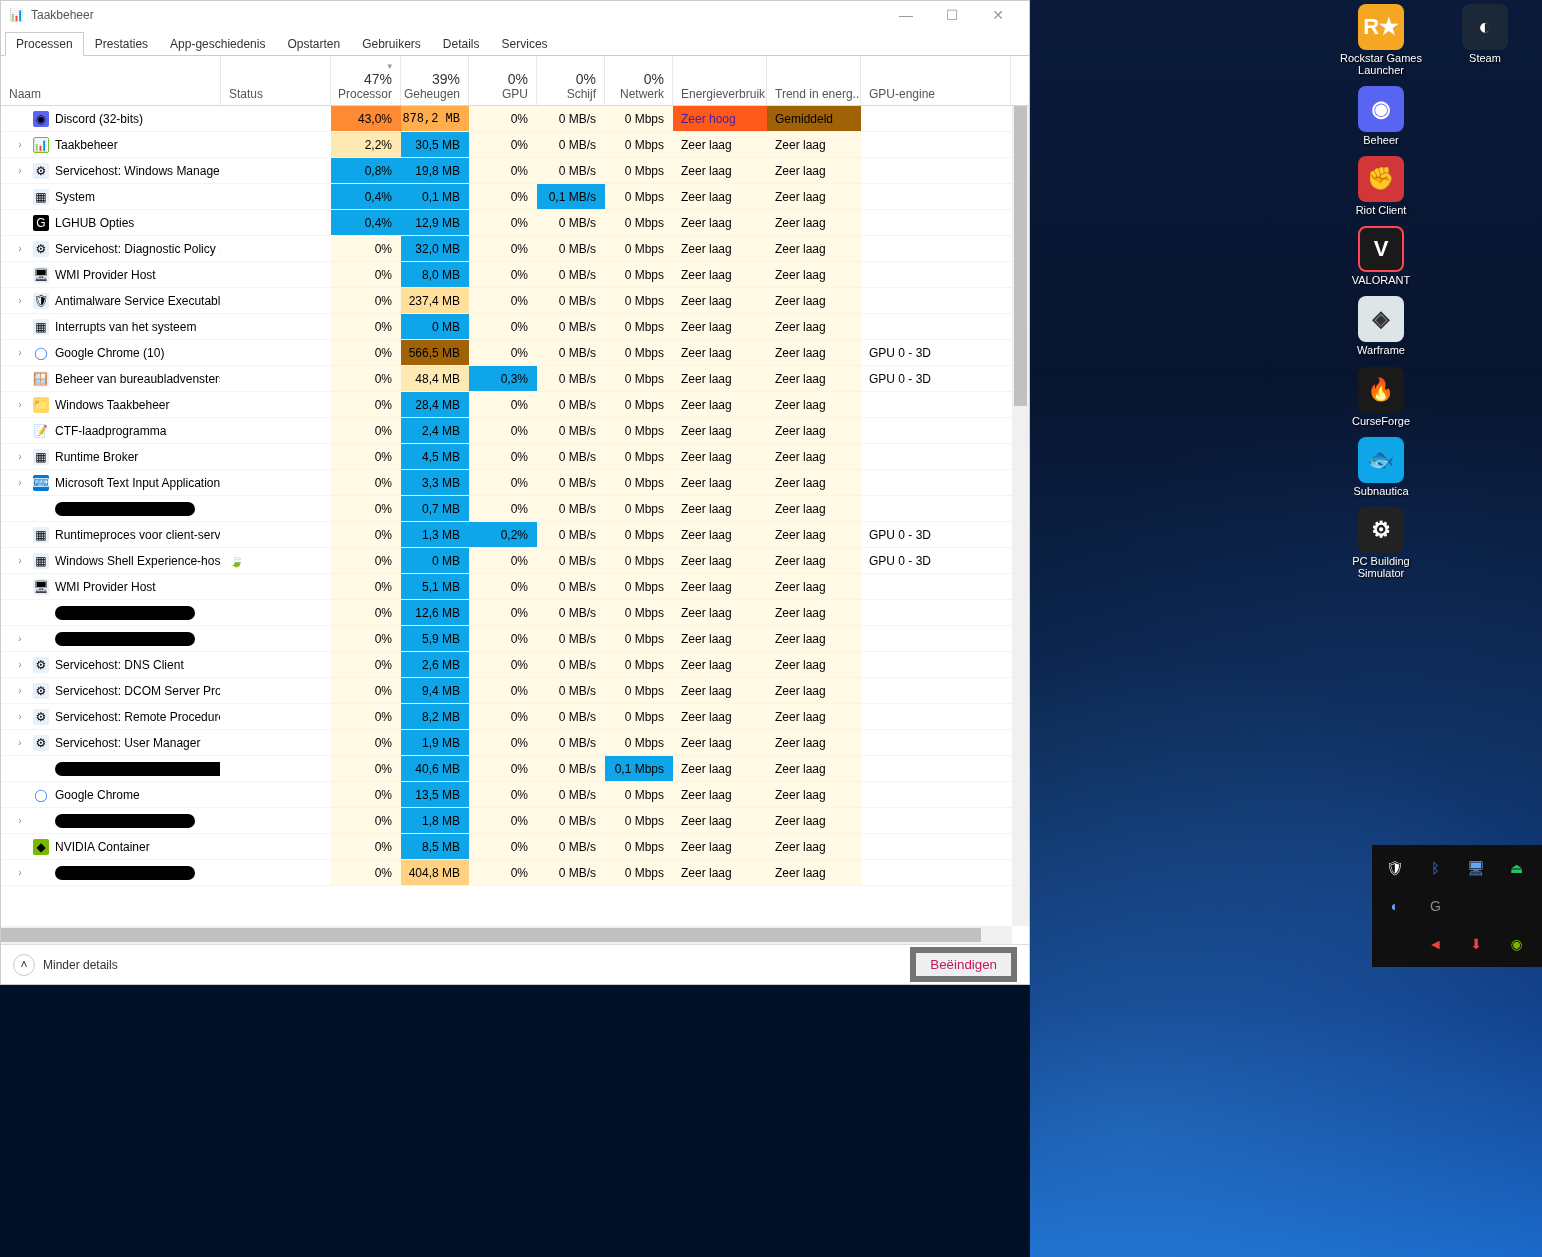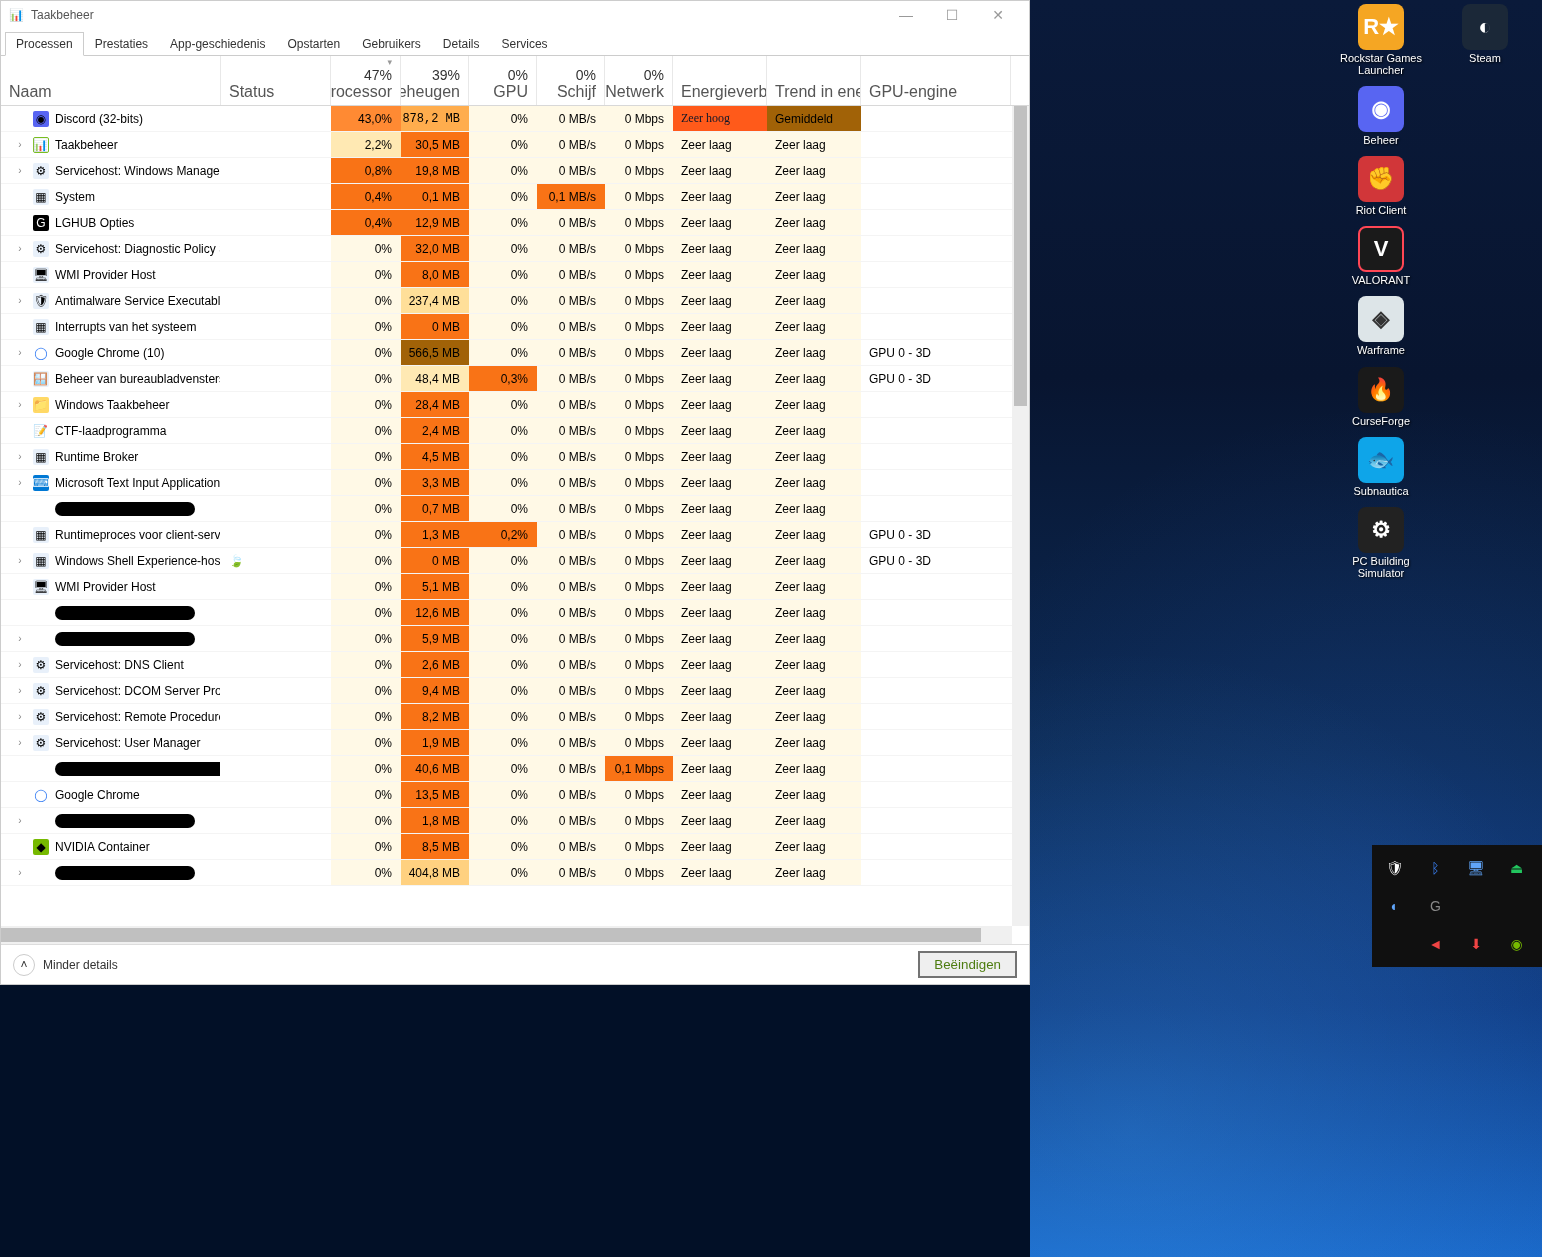--- a/index.html
+++ b/index.html
@@ -89,21 +89,21 @@
     border-right: 1px solid #e8e8e8;
     display: flex;
     flex-direction: column;
     justify-content: flex-end;
     padding: 4px 8px;
     overflow: hidden;
     white-space: nowrap;
   }
   .th.right { text-align: right; align-items: flex-end; }
   .th .pct { font-size: 14px; color: #333; }
-  .th .lbl { font-size: 16px; }
+  .th .lbl { font-size: 12px; }
   .tbody { overflow-y: auto; height: calc(100% - 50px); }
   .row {
     display: flex;
     height: 26px;
     align-items: stretch;
     border-bottom: 1px solid #f4f4f4;
   }
   .cell {
     padding: 0 8px;
     display: flex;
@@ -139,28 +139,28 @@
     align-items: center; justify-content: center;
     font-size: 12px;
     border-radius: 2px;
   }
   .redacted {
     width: 140px; height: 14px;
     background: #000;
     border-radius: 7px;
   }
   .h0 { background: #fff9e6; }
-  .h1 { background: #f97316; }
+  .h1 { background: #0ea5e9; }
   .h2 { background: #ffe9b3; }
   .h3 { background: #ffdf99; }
   .h4 { background: #ffd180; }
   .h5 { background: #a16207; }
   .h6 { background: #ffad4d; font-family: Liberation Mono, monospace; }
   .h7 { background: #ff8a33; }
-  .e-veryhigh { background: #ff5a1a; color: #0f172a; font-family: Liberation Serif, serif; }
+  .e-veryhigh { background: #ff5a1a; color: #4c1d95; }
 
   .scrollbar-v {
     position: absolute;
     right: 0; top: 50px; bottom: 18px;
     width: 17px;
     background: #f0f0f0;
   }
   .scrollbar-v .thumb {
     position: absolute;
     left: 2px; right: 2px;
@@ -189,23 +189,23 @@
   }
   .footer-left { display: flex; align-items: center; gap: 8px; cursor: pointer; color: #333; }
   .footer-left .chev {
     width: 22px; height: 22px;
     border: 1px solid #ccc;
     border-radius: 50%;
     display: flex; align-items: center; justify-content: center;
   }
   .btn-end {
     padding: 4px 14px;
-    border: 2px solid #737373;
+    border: 6px solid #737373;
     background: #efefef;
-    color: #4d7c0f;
+    color: #be185d;
     cursor: default;
   }
 
   
   .desktop {
     position: absolute;
     left: 1030px; top: 0;
     width: 512px; height: 1257px;
     background: linear-gradient(180deg, #0a1a3a 0%, #081530 30%, #0c2a55 60%, #0e3a80 80%, #1968c9 100%);
   }

